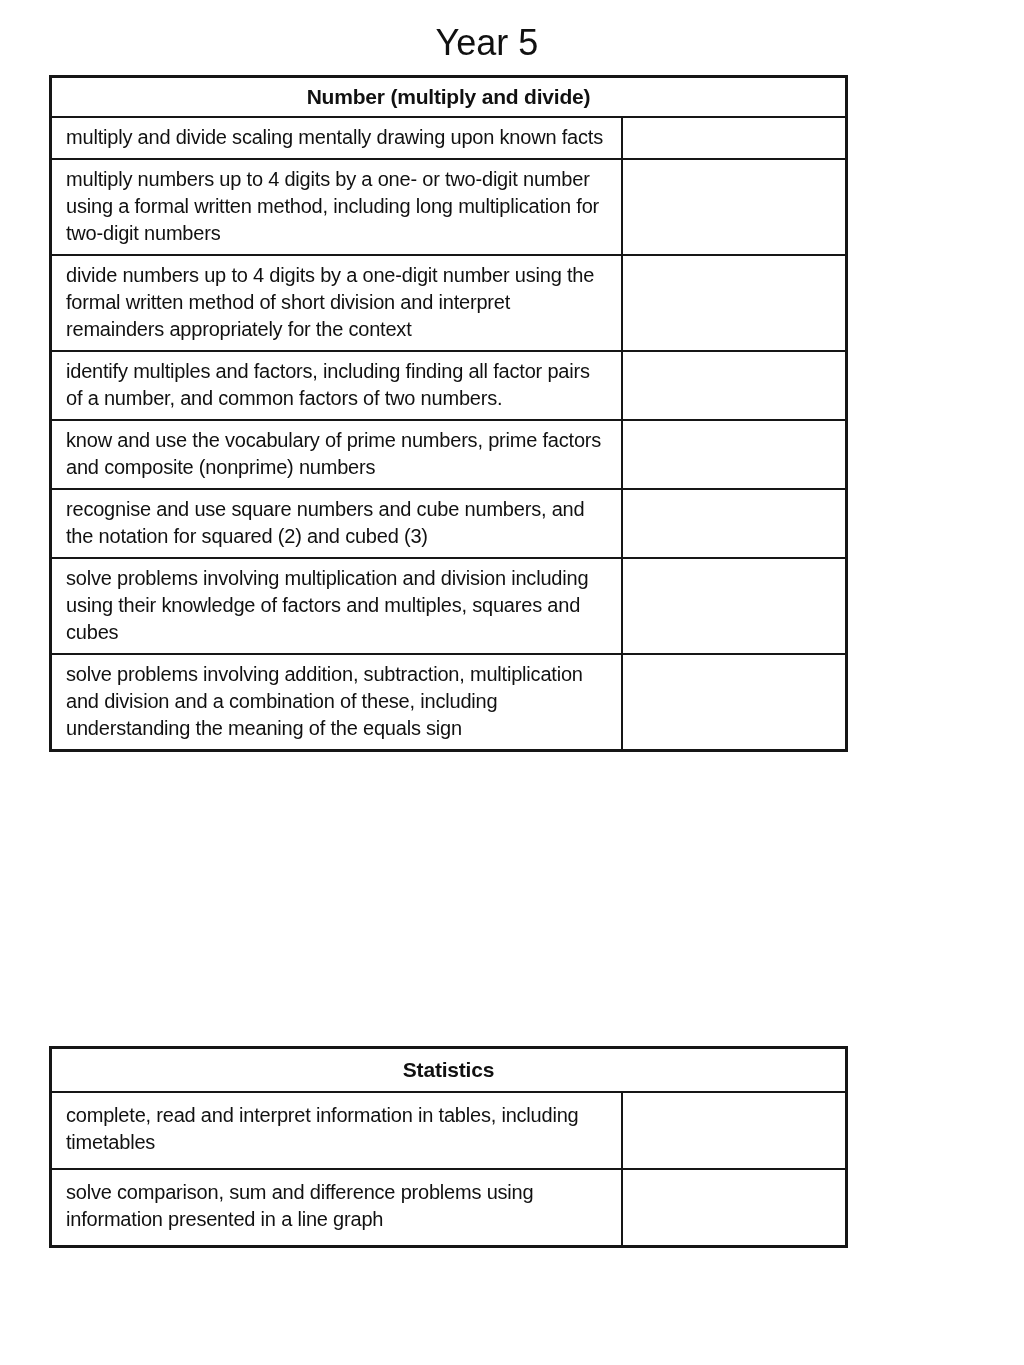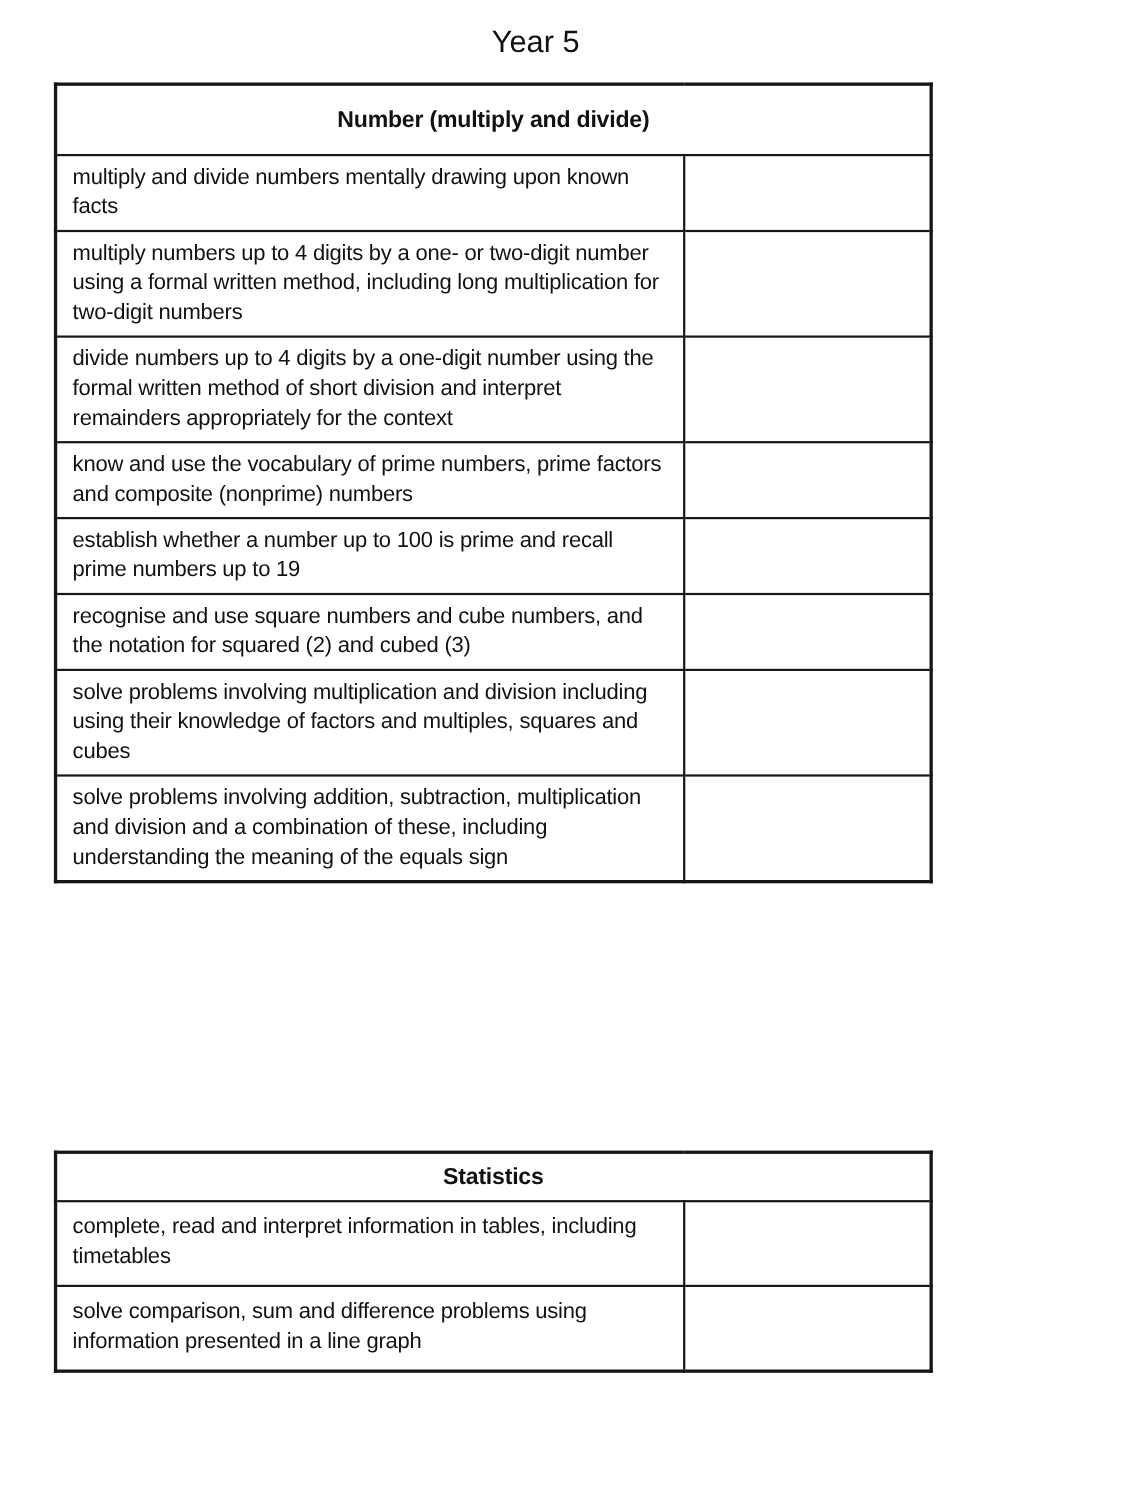--- a/index.html
+++ b/index.html
@@ -15,21 +15,21 @@
     font-family: "Liberation Sans", "DejaVu Sans", sans-serif;
     color: #111111;
     overflow: hidden;
   }
   .doc-title {
     position: absolute;
     top: 22px;
     left: 89px;
     width: 796px;
     text-align: center;
-    font-size: 28px;
+    font-size: 36px;
     font-weight: 400;
     color: #111111;
   }
   table.check-table {
     position: absolute;
     left: 49px;
     width: 796px;
     border-collapse: collapse;
     table-layout: fixed;
     background: #ffffff;
@@ -37,21 +37,21 @@
   table.check-table.t0 { top: 75px; }
   table.check-table.t1 { top: 1046px; }
   table.check-table, table.check-table th, table.check-table td {
     border: 2px solid #161616;
   }
   table.check-table { border-width: 3px; }
   table.check-table th.section-header {
     font-size: 21px;
     font-weight: 700;
     text-align: center;
-    padding: 19px 10px;
+    padding: 7px 10px;
     letter-spacing: -0.2px;
   }
   table.check-table td.desc {
     font-size: 20px;
     line-height: 27px;
     letter-spacing: -0.2px;
     padding: 6px 12px 7px 14px;
     vertical-align: top;
     text-align: left;
   }
@@ -73,37 +73,37 @@
           <col style="width: 571px;">
           <col style="width: 225px;">
         </colgroup>
         <thead>
           <tr>
             <th class="section-header" colspan="2">Number (multiply and divide)</th>
           </tr>
         </thead>
         <tbody>
           <tr>
-            <td class="desc">multiply and divide numbers mentally drawing upon known facts</td>
+            <td class="desc">multiply and divide scaling mentally drawing upon known facts</td>
             <td class="check"></td>
           </tr>
           <tr>
             <td class="desc">multiply numbers up to 4 digits by a one- or two-digit number using a formal written method, including long multiplication for two-digit numbers</td>
             <td class="check"></td>
           </tr>
           <tr>
             <td class="desc">divide numbers up to 4 digits by a one-digit number using the formal written method of short division and interpret remainders appropriately for the context</td>
             <td class="check"></td>
           </tr>
           <tr>
-            <td class="desc">know and use the vocabulary of prime numbers, prime factors and composite (nonprime) numbers</td>
+            <td class="desc">identify multiples and factors, including finding all factor pairs of a number, and common factors of two numbers.</td>
             <td class="check"></td>
           </tr>
           <tr>
-            <td class="desc">establish whether a number up to 100 is prime and recall prime numbers up to 19</td>
+            <td class="desc">know and use the vocabulary of prime numbers, prime factors and composite (nonprime) numbers</td>
             <td class="check"></td>
           </tr>
           <tr>
             <td class="desc">recognise and use square numbers and cube numbers, and the notation for squared (2) and cubed (3)</td>
             <td class="check"></td>
           </tr>
           <tr>
             <td class="desc">solve problems involving multiplication and division including using their knowledge of factors and multiples, squares and cubes</td>
             <td class="check"></td>
           </tr>

